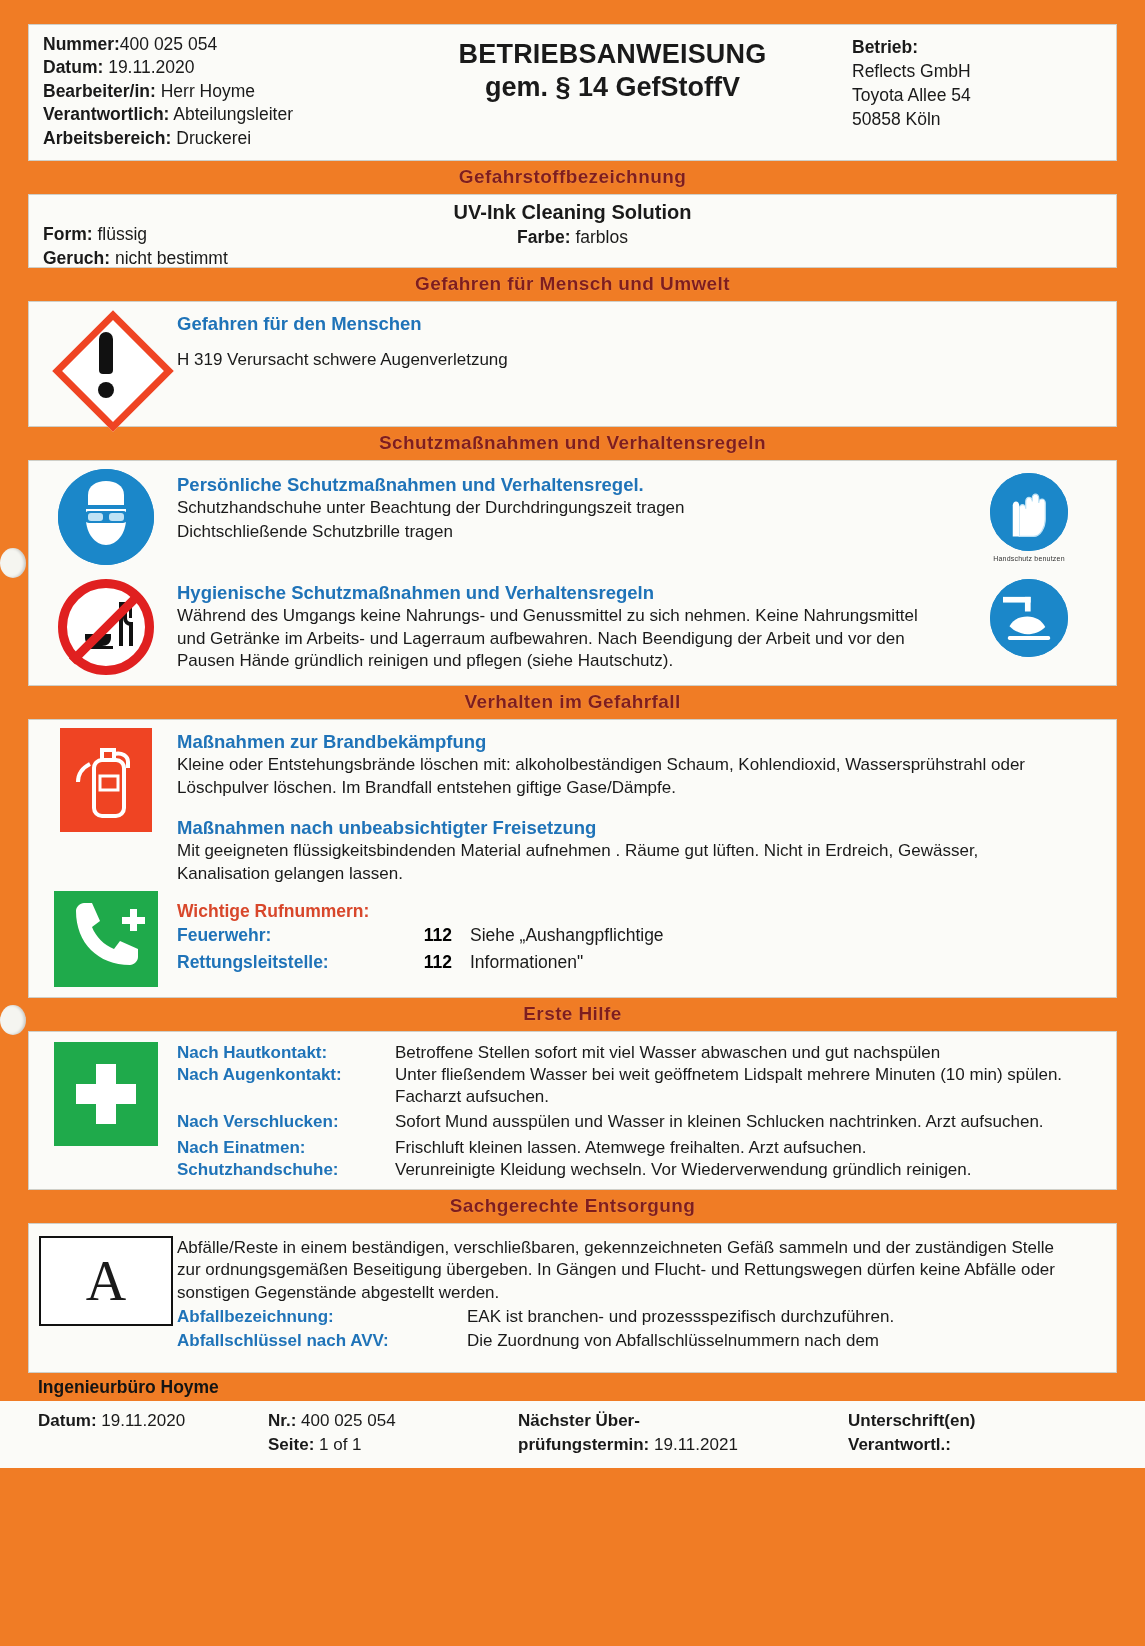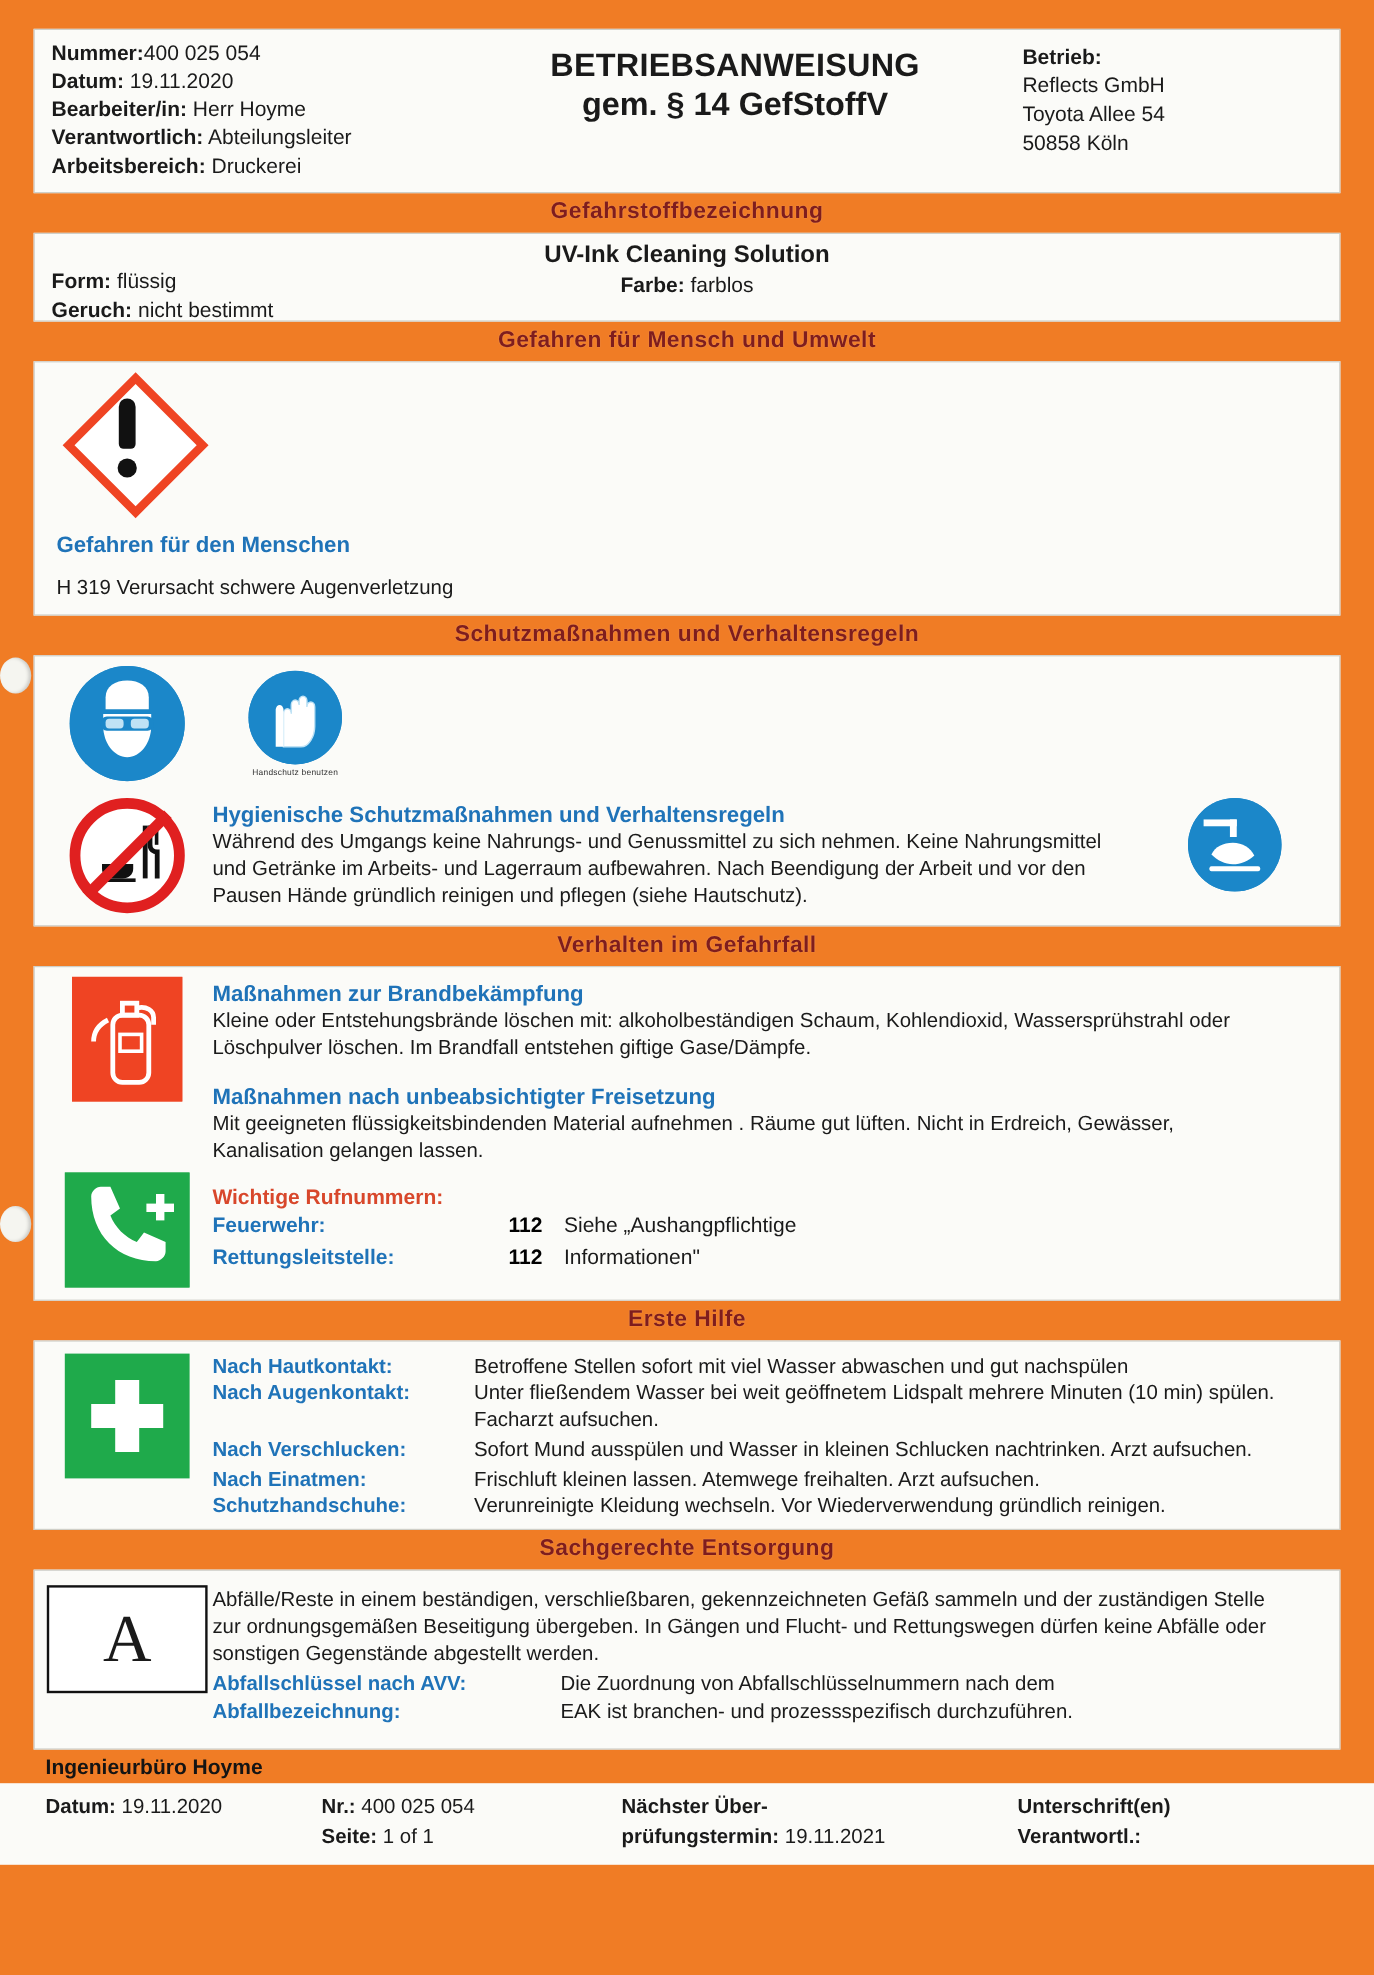--- a/index.html
+++ b/index.html
@@ -157,21 +157,21 @@
       <div class="name">UV-Ink Cleaning Solution</div>
       <div class="farbe"><b>Farbe:</b> <span>farblos</span></div>
     </div>
     <div class="left">
       <div><b>Form:</b> <span>flüssig</span></div>
       <div><b>Geruch:</b> <span>nicht bestimmt</span></div>
     </div>
   </div>
 
   <div class="bar">Gefahren für Mensch und Umwelt</div>
-  <div class="panel blk" style="min-height:118px;flex-direction:column;">
+  <div class="panel blk" style="min-height:118px;">
     <div class="ico-col">
       <div class="ghs">
         <div class="dia"></div>
           <div class="excl"></div>
           <div class="dot"></div>
       </div>
     </div>
     <div class="txt-col">
       <div class="h-blue">Gefahren für den Menschen</div>
       <div class="body-t" style="margin-top:14px;">H 319 Verursacht schwere Augenverletzung</div>
@@ -187,20 +187,25 @@
           <svg width="96" height="96" viewBox="0 0 96 96" aria-hidden="true">
             <circle cx="48" cy="48" r="48" fill="#1b87c9"></circle>
             <path d="M30 26c0-9 8-14 18-14s18 5 18 14v10H30z" fill="#fff"></path>
             <path d="M28 40h40v10c0 14-9 26-20 26S28 64 28 50z" fill="#fff"></path>
             <rect x="26" y="42" width="44" height="12" rx="5" fill="#1b87c9"></rect>
             <rect x="30" y="44" width="15" height="8" rx="3" fill="#bfe2f5"></rect>
             <rect x="51" y="44" width="15" height="8" rx="3" fill="#bfe2f5"></rect>
           </svg>
         </div>
       </div>
+      <div class="txt-col" style="padding-top:4px;">
+        <div class="h-blue">Persönliche Schutzmaßnahmen und Verhaltensregel.</div>
+        <div class="body-t">Schutzhandschuhe unter Beachtung der Durchdringungszeit tragen</div>
+        <div class="body-t">Dichtschließende Schutzbrille tragen</div>
+      </div>
       <div style="width:150px;display:flex;flex-direction:column;align-items:center;padding-top:4px;">
         <div class="circ circ-blue" style="width:78px;height:78px;">
           <svg width="78" height="78" viewBox="0 0 96 96" aria-hidden="true">
             <circle cx="48" cy="48" r="48" fill="#1b87c9"></circle>
             <path d="M36 78V44c0-3 2-5 4-5s4 2 4 5v-9c0-3 2-5 4-5s4 2 4 5v-4c0-3 2-5 4-5s4 2 4 5v6c0-3 2-5 4-5s4 2 4 5v20c0 10-6 21-14 21z" fill="#fff" stroke="#bfe2f5" stroke-width="1.5"></path>
             <path d="M28 78V40c0-3 2-5 4-5s4 2 4 5v38z" fill="#fff"></path>
           </svg>
         </div>
         <div class="capt">Handschutz benutzen</div>
       </div>
@@ -321,26 +326,26 @@
 
   <div class="bar">Sachgerechte Entsorgung</div>
   <div class="panel" style="padding:12px 12px 8px 12px;min-height:150px;">
     <div style="display:flex;">
       <div class="ico-col">
         <div class="abox">A</div>
       </div>
       <div class="txt-col">
         <div class="body-t" style="max-width:895px;">Abfälle/Reste in einem beständigen, verschließbaren, gekennzeichneten Gefäß sammeln und der zuständigen Stelle zur ordnungsgemäßen Beseitigung übergeben. In Gängen und Flucht- und Rettungswegen dürfen keine Abfälle oder sonstigen Gegenstände abgestellt werden.</div>
         <div class="disp-keys">
+          <div class="k">Abfallbezeichnung:</div>
+          <div>EAK ist branchen- und prozessspezifisch durchzuführen.</div>
+        </div>
+        <div class="disp-keys">
           <div class="k">Abfallschlüssel nach AVV:</div>
           <div>Die Zuordnung von Abfallschlüsselnummern nach dem</div>
-        </div>
-        <div class="disp-keys">
-          <div class="k">Abfallbezeichnung:</div>
-          <div>EAK ist branchen- und prozessspezifisch durchzuführen.</div>
         </div>
       </div>
     </div>
   </div>
 
   <div class="fbrand">Ingenieurbüro Hoyme</div>
   <div class="fgrid" style="margin:0 -28px;padding-left:38px;padding-right:38px;">
     <div class="fcell f1">
       <div><b>Datum:</b> <span>19.11.2020</span></div>
     </div>

